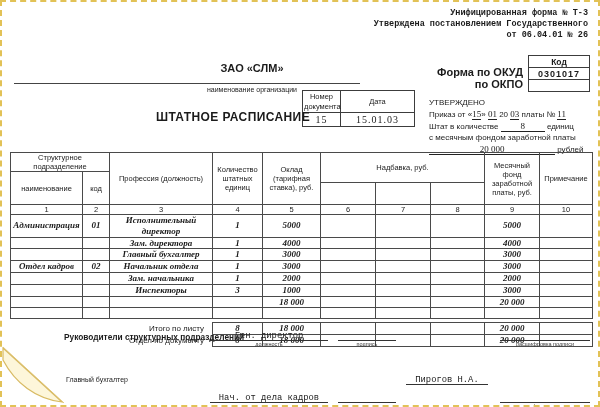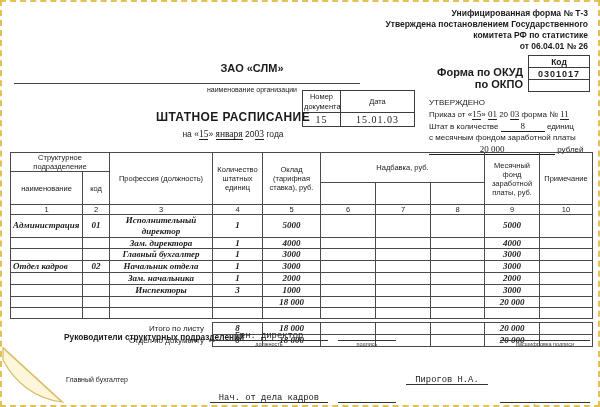--- a/index.html
+++ b/index.html
@@ -2,21 +2,21 @@
 <html><head>
 <meta charset="utf-8">
 <style>
   * { margin:0; padding:0; box-sizing:border-box; }
   body { background:#fff; font-family:"Liberation Sans", sans-serif; color:#1b1b1b; }
   .page { position:relative; width:600px; height:407px; background:#fff;
           border:2px dashed #e2c257; overflow:hidden; }
 
   
   .form-header { position:absolute; top:6px; right:10px; text-align:right;
-                 font-weight:bold; font-size:8.5px; line-height:11px; }
+                 font-weight:bold; font-size:8.5px; line-height:11px;font-family:Liberation Mono, monospace; }
 
   
   .okud { position:absolute; top:53px; right:8px; display:flex; align-items:flex-end; gap:5px; }
   .okud-labels { text-align:right; font-weight:bold; font-size:11px; line-height:12px; padding-bottom:2px; }
   .okud-box { border-collapse:collapse; width:62px; }
   .okud-box td { border:1px solid #3c3c3c; text-align:center; font-weight:bold;
                  font-size:8.5px; height:12px; padding:0; }
   .okud-box td.code-val { font-size:9px; letter-spacing:1px; }
 
   
@@ -44,21 +44,21 @@
   .approved .slot { display:inline-block; text-align:center; border-bottom:1px solid #222;
                     font-family:"Liberation Serif", serif; font-size:9px; line-height:9px; }
 
   
   .staff { position:absolute; top:150px; left:8px; width:582px; border-collapse:collapse; table-layout:fixed; }
   .staff th, .staff td { border:1px solid #4a4a4a; padding:0 2px; text-align:center;
                          vertical-align:middle; font-weight:normal; font-size:7.5px; line-height:1.2; }
   .staff tr.hr1 { height:11px; } .staff tr.hr2 { height:11px; } .staff tr.hr3 { height:22px; }
   .staff tr.nums { height:9px; } .staff tr.data { height:11px; }
   .staff td.val { font-family:"Liberation Serif", serif; font-style:italic; font-weight:bold; font-size:9px; }
-  .staff td.dept { text-align:left; }
+  .staff td.dept { text-align:center; }
   .staff tr.spacer td { border:none; height:4px; }
   .staff tr.total { height:11px; }
   .staff td.nb { border:none; text-align:right; padding-right:8px; font-size:8px; }
 
   
   .sig-managers { position:absolute; top:330px; left:62px; font-weight:bold; font-size:8.3px; }
   .sig-accountant { position:absolute; top:374px; left:64px; font-size:7px; }
   .sigs { position:absolute; top:329px; left:208px; width:380px; }
   .sig-row { display:flex; margin-bottom:2px; }
   .c-pos { width:118px; margin-right:10px; } .c-sign { width:58px; margin-right:10px; }
@@ -78,21 +78,20 @@
 
   <svg class="fold" width="64" height="60" viewBox="0 0 64 60">
     <polygon points="0,0 64,60 0,60" fill="#ffffff"></polygon>
     <line x1="1" y1="2" x2="62" y2="58" stroke="#e6cf8a" stroke-width="1"></line>
     <path d="M1,3 L60,57 C34,54 13,38 1,15 Z" fill="#fdf6da" stroke="#d8ba62" stroke-width="1.2"></path>
   </svg>
 
   <div class="form-header">
     <div>Унифицированная форма № Т-3</div>
     <div>Утверждена постановлением Государственного</div>
-    <div>комитета РФ по статистике</div>
     <div>от 06.04.01 № 26</div>
   </div>
 
   <div class="okud">
     <div class="okud-labels">
       <div>Форма по ОКУД</div>
       <div>по ОКПО</div>
     </div>
     <table class="okud-box">
       <tbody>
@@ -120,25 +119,24 @@
       <td class="hd">Дата</td>
     </tr>
     <tr>
       <td class="vl">15</td>
       <td class="vl">15.01.03</td>
     </tr>
   </tbody>
     </table>
 
   <div class="title">ШТАТНОЕ РАСПИСАНИЕ</div>
-  <div class="subtitle"><span>на «</span><span class="v u">15</span><span>»</span> <span class="v u">января</span> <span>20</span><span class="v u">03</span> <span>года</span></div>
 
   <div class="approved">
     <div>УТВЕРЖДЕНО</div>
-    <div><span>Приказ от «</span><span class="v u">15</span><span>»</span> <span class="v u">01</span> <span>20</span> <span class="v u">03</span> <span>форма №</span> <span class="v u">11</span></div>
+    <div><span>Приказ от «</span><span class="v u">15</span><span>»</span> <span class="v u">01</span> <span>20</span> <span class="v u">03</span> <span>платы №</span> <span class="v u">11</span></div>
     <div><span>Штат в количестве</span> <span class="slot" style="width:44px">8</span> <span>единиц</span></div>
     <div>с месячным фондом заработной платы</div>
     <div><span class="slot" style="width:126px">20 000</span> <span>рублей</span></div>
   </div>
 
   <table class="staff">
     <colgroup>
       <col style="width:72px">
         <col style="width:27px">
         <col style="width:103px">

